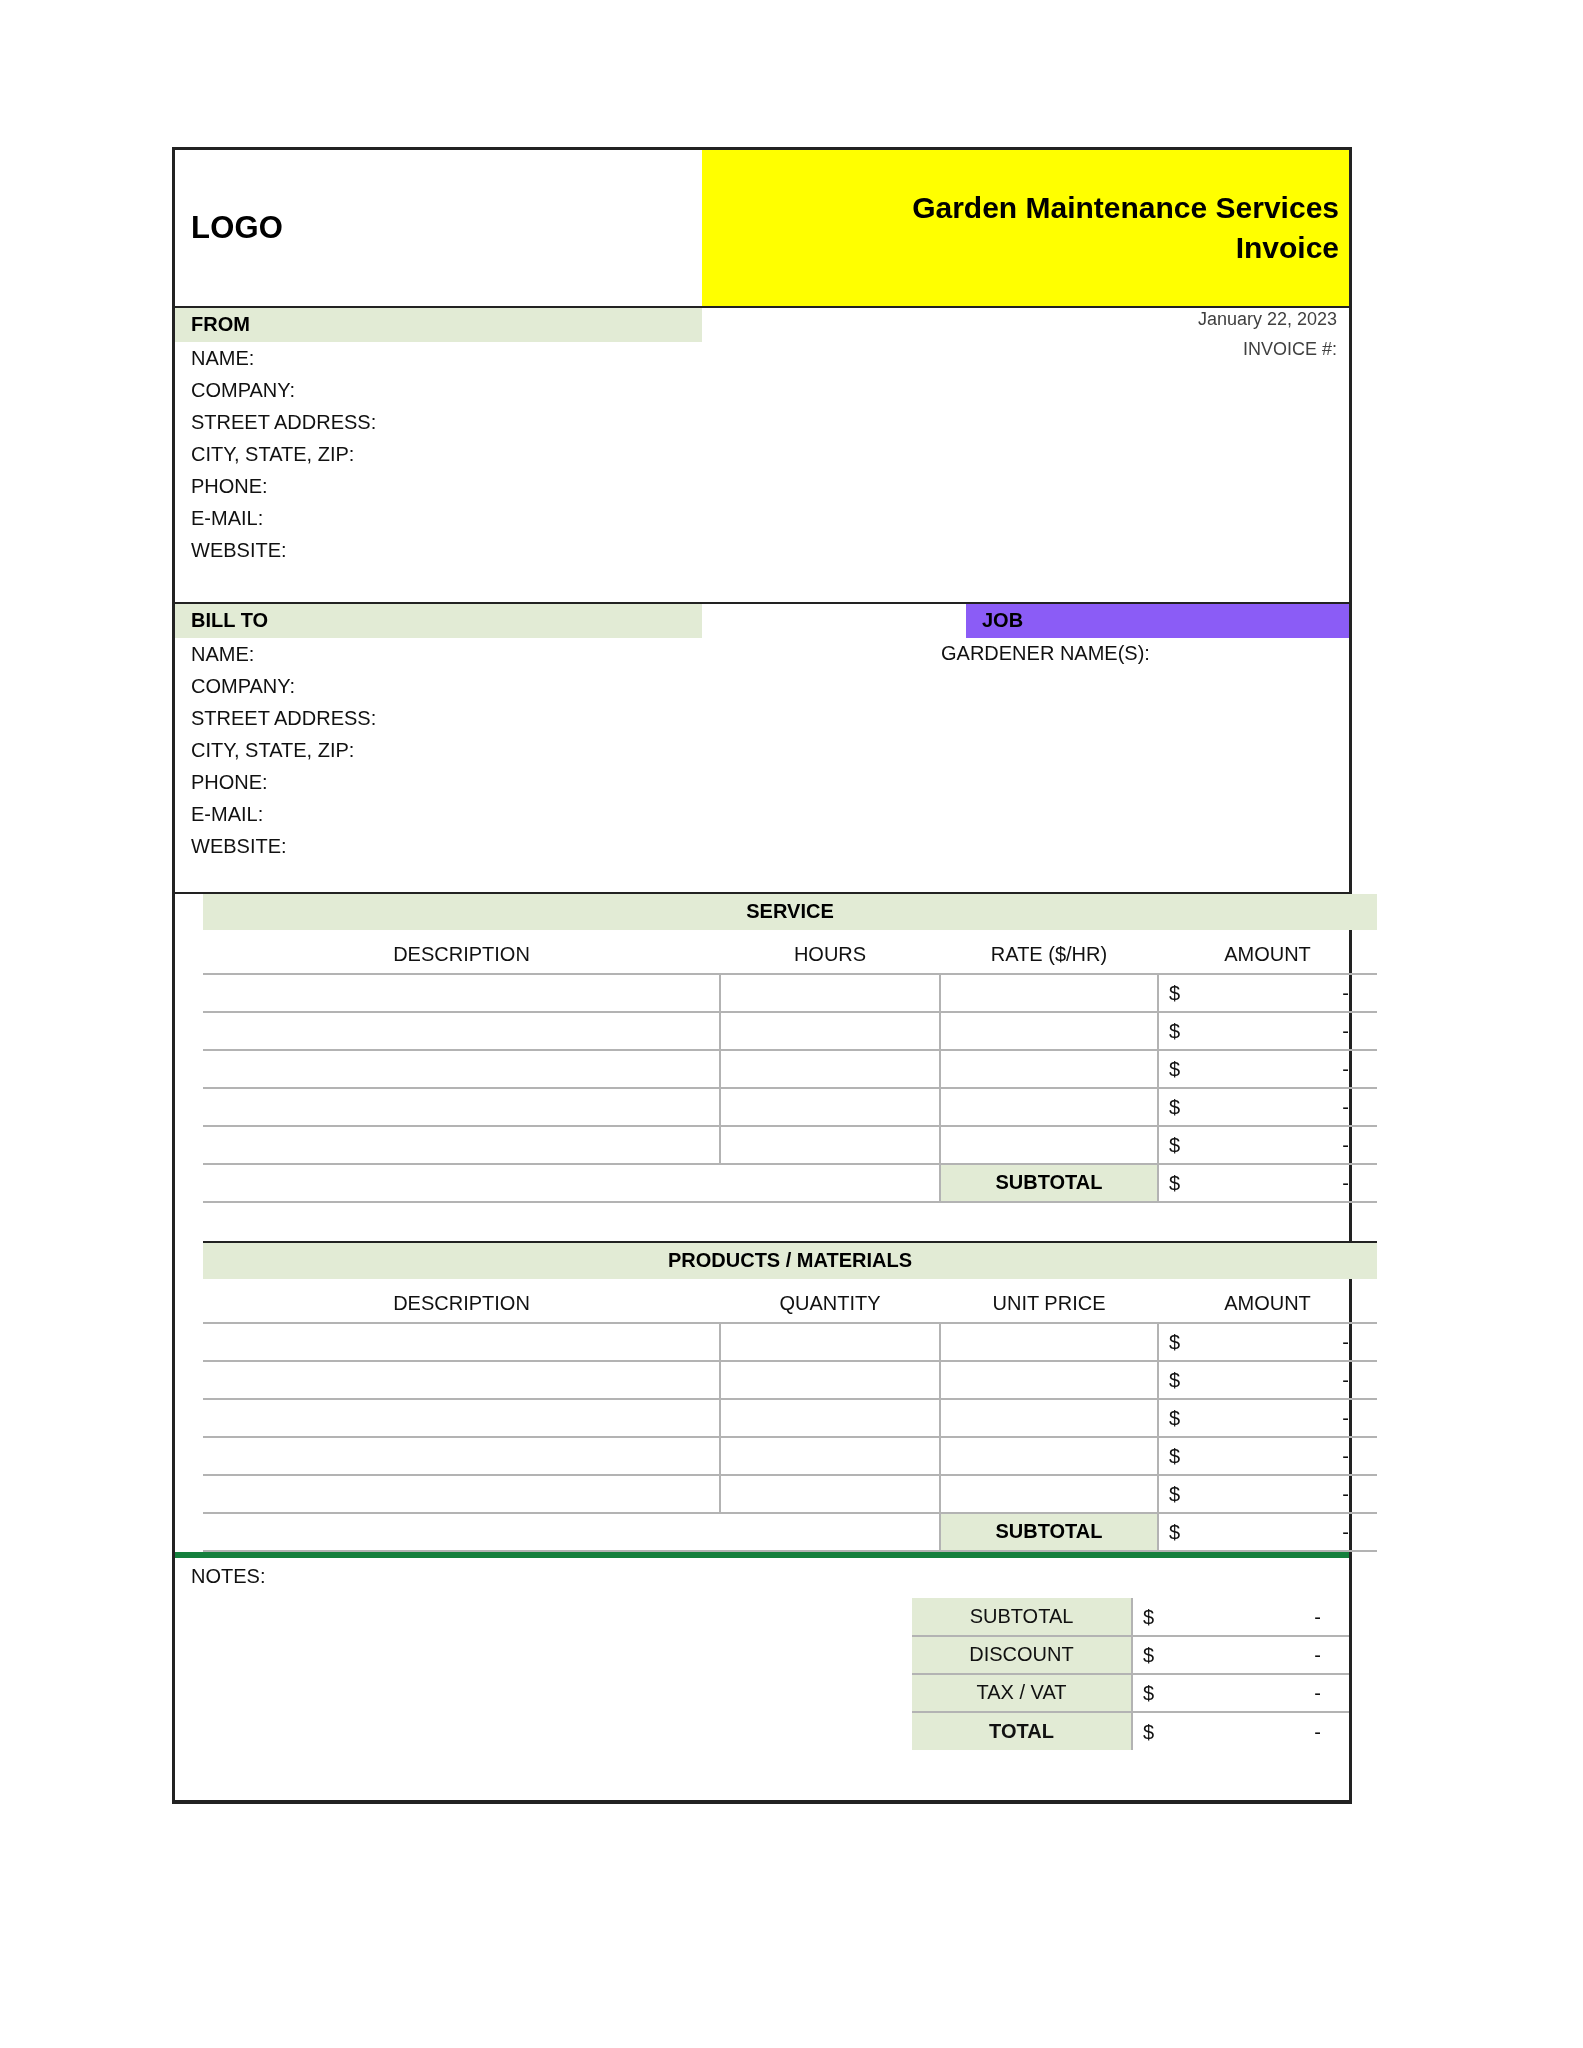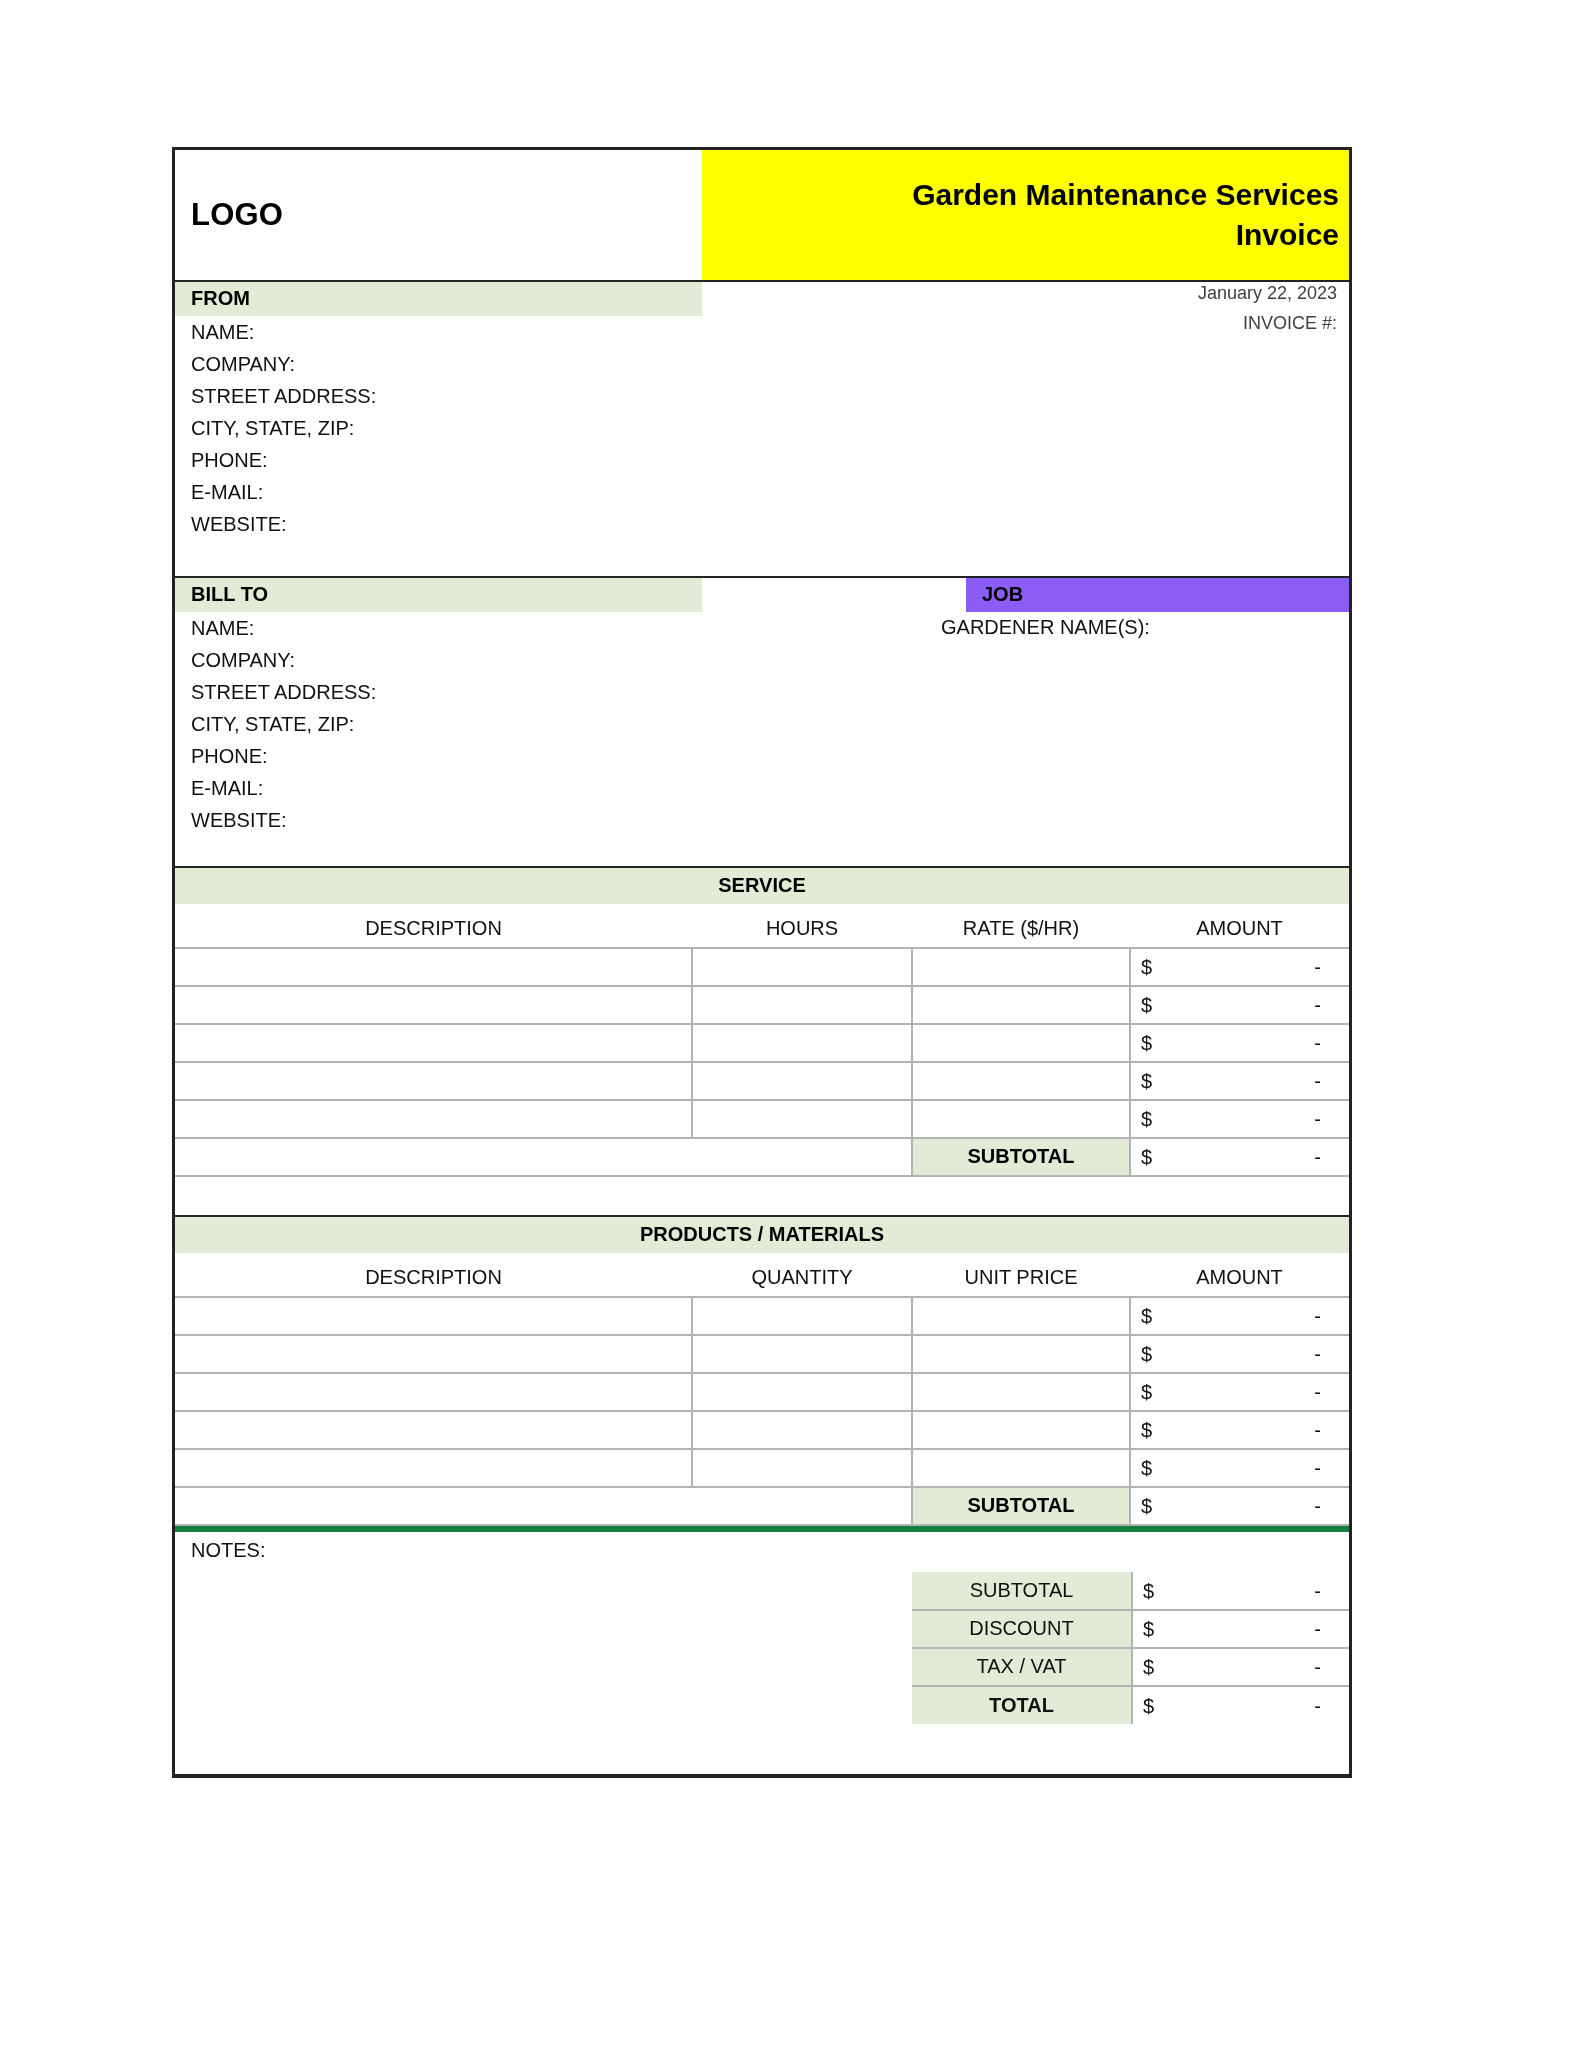--- a/index.html
+++ b/index.html
@@ -23,21 +23,21 @@
     border-left: 3px solid #222;
     border-right: 3px solid #222;
     border-top: 3px solid #222;
     border-bottom: 4px solid #222;
     background: #fff;
   }
 
   
   .hdr {
     display: flex;
-    height: 132px;
+    height: 158px;
     border-bottom: 2px solid #222;
   }
   .hdr-logo {
     width: 527px;
     display: flex; align-items: center;
     padding-left: 16px;
     font-size: 31px; font-weight: bold; color: #000;
     letter-spacing: .2px;
   }
   .hdr-title {
@@ -90,21 +90,21 @@
   .bj-bands .b3 { flex: 1; background: #8b5cf6;
     font-size: 20px; font-weight: bold; padding: 5px 0 6px 16px; margin-left: 48px; }
   .job-field {
     position: absolute; left: 766px; top: 38px;
     font-size: 20px; color: #111;
   }
   .spacer-30 { height: 30px; }
 
   
   table.tbl {
-    width: 100%; border-collapse: collapse; table-layout: fixed;
+    width: 100%; border-collapse: collapse; table-layout: fixed; margin-left: 28px;
   }
   .sec-title td {
     background: #e2ebd5;
     font-size: 20px; font-weight: bold; text-align: center;
     padding: 6px 0 7px 0;
     border-bottom: none;
   }
   .colhdr td {
     font-size: 20px; text-align: center; color: #111;
     padding: 13px 0 7px 0;

